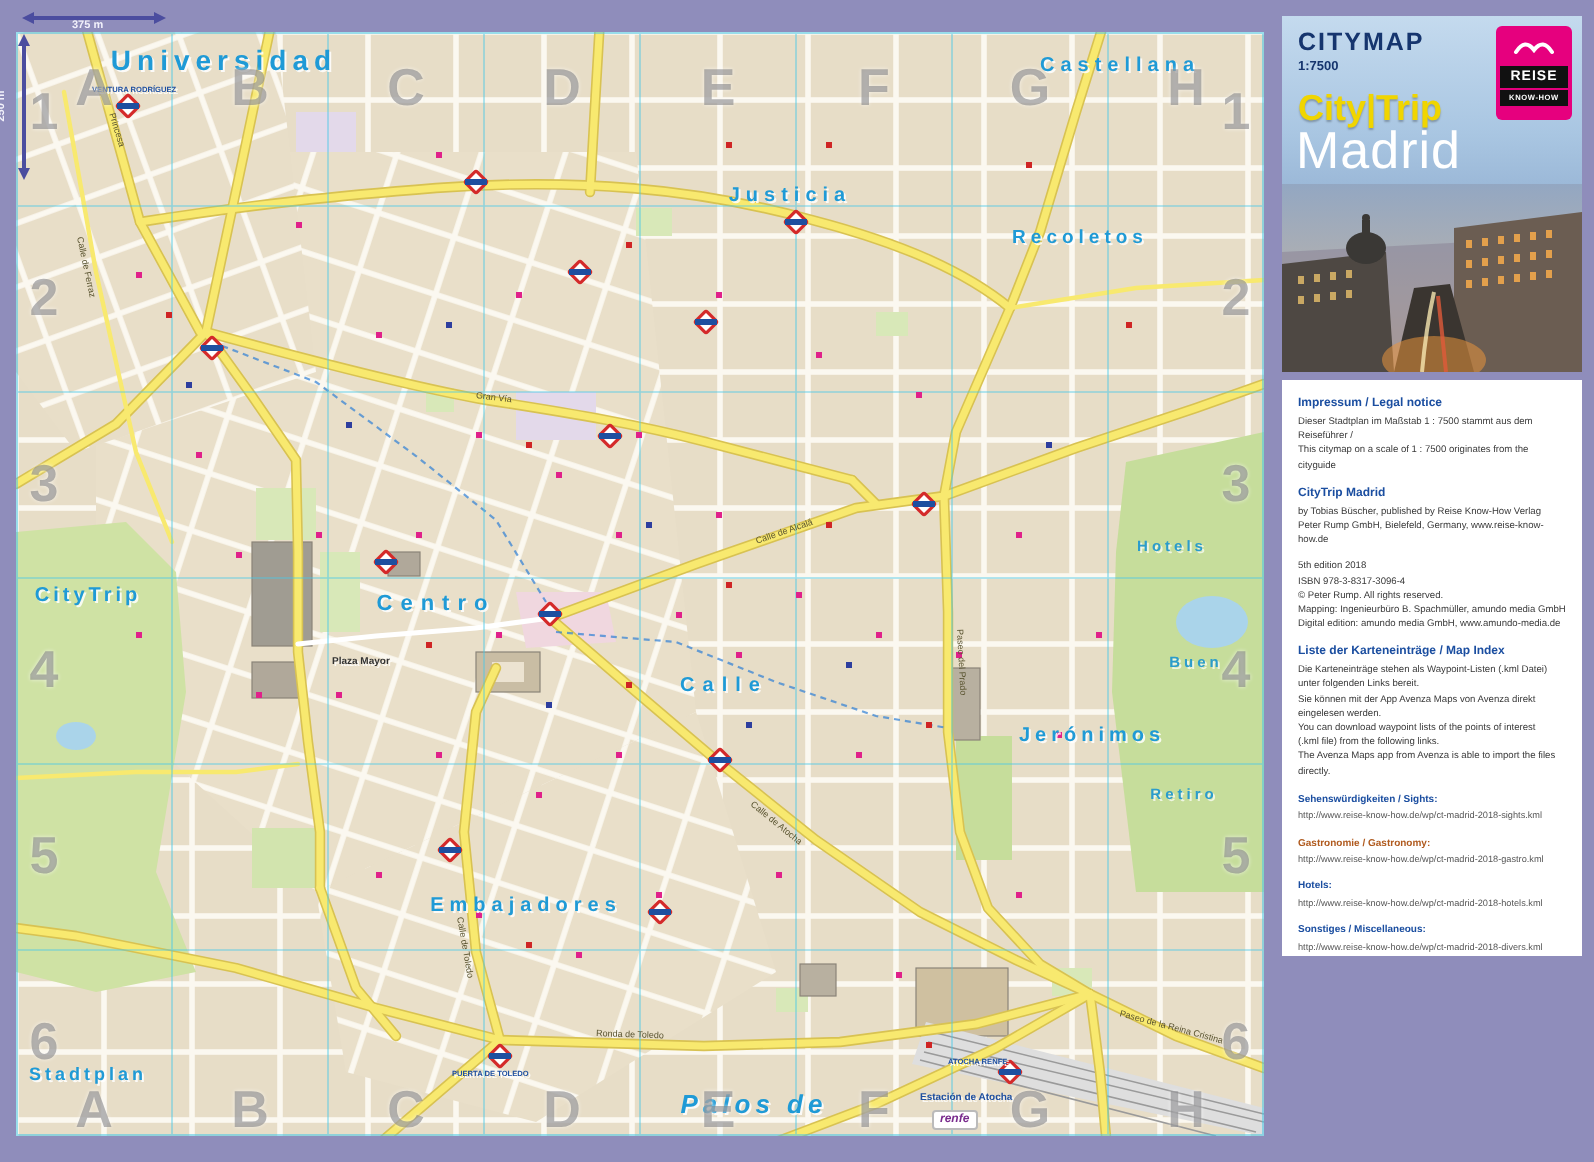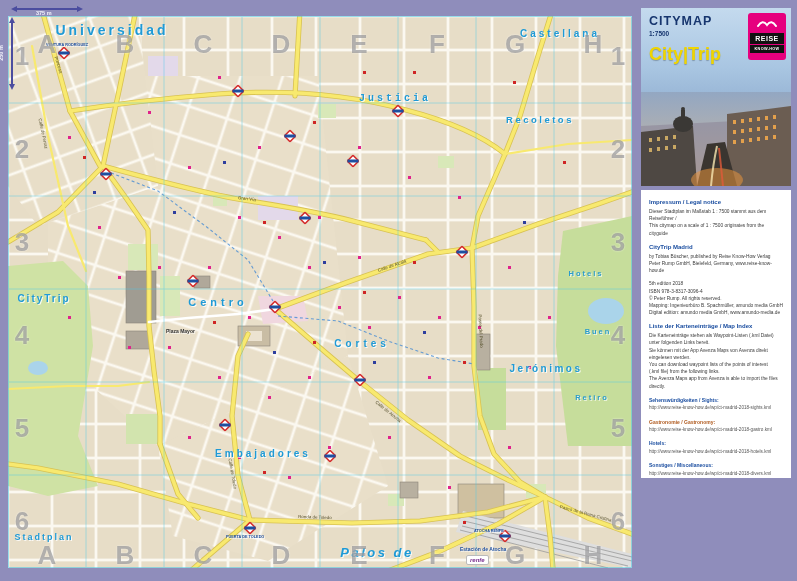--- a/index.html
+++ b/index.html
@@ -353,26 +353,26 @@
             <g transform="translate(497,520)">
               <rect x="-4" y="-4" width="8" height="8" rx="1" transform="rotate(45)" fill="#fff" stroke="#d42a2a" stroke-width="1.6"></rect>
               <rect x="-5.5" y="-1.5" width="11" height="3" fill="#1e4fa0"></rect>
             </g>
           </g>
       </g>
     </svg>
 
     
     <div class="district" style="left:104px;top:14px;font-size:14px;letter-spacing:3px;">Universidad</div>
-    <div class="district" style="left:387px;top:82px;font-size:10px;letter-spacing:3px;font-family:Liberation Mono, monospace;">Justicia</div>
+    <div class="district" style="left:387px;top:82px;font-size:10px;letter-spacing:3px;">Justicia</div>
     <div class="district" style="left:552px;top:17px;font-size:10px;letter-spacing:3px;">Castellana</div>
     <div class="district" style="left:532px;top:103px;font-size:9.5px;letter-spacing:2.5px;">Recoletos</div>
     <div class="district" style="left:36px;top:282px;font-size:10px;letter-spacing:2px;">CityTrip</div>
     <div class="district" style="left:210px;top:286px;font-size:11px;letter-spacing:4px;">Centro</div>
-    <div class="district" style="left:354px;top:327px;font-size:10px;letter-spacing:4px;">Cortes</div>
+    <div class="district" style="left:354px;top:327px;font-size:10px;letter-spacing:4px;">Calle</div>
     <div class="district" style="left:538px;top:352px;font-size:10px;letter-spacing:2.5px;">Jerónimos</div>
     <div class="district" style="left:255px;top:437px;font-size:10px;letter-spacing:3px;">Embajadores</div>
     <div class="district" style="left:36px;top:521px;font-size:9px;letter-spacing:2px;">Stadtplan</div>
     <div class="district" style="left:369px;top:536px;font-size:13px;letter-spacing:2.5px;font-style:italic;">Palos de</div>
 
     
     <div class="parklabel" style="left:578px;top:257px;">Hotels</div>
     <div class="parklabel" style="left:590px;top:315px;">Buen</div>
     <div class="parklabel" style="left:584px;top:381px;">Retiro</div>
 
@@ -438,20 +438,21 @@
     <div class="scale-arrow" style="left:11px;top:22px;width:1.5px;height:62px;"></div>
     <div class="arrowhead" style="left:8.5px;top:17px;border-left:3.2px solid transparent;border-right:3.2px solid transparent;border-bottom:6px solid #4b4d9f;"></div>
     <div class="arrowhead" style="left:8.5px;top:84px;border-left:3.2px solid transparent;border-right:3.2px solid transparent;border-top:6px solid #4b4d9f;"></div>
     <div class="scale-label" style="left:-7px;top:50px;transform:rotate(-90deg);">250 m</div>
   </div>
 
   <div id="sb-header">
     <div id="sb-kicker">CITYMAP</div>
     <div id="sb-scale">1:7500</div>
     <div id="sb-series">City|Trip</div>
+    <div id="sb-city">Madrid</div>
     <div id="rkh-logo">
       <div id="rkh-bird">
         <svg width="22" height="12" viewBox="0 0 22 12">
             <path d="M2,9 Q6.5,2 11,8 Q15.5,2 20,9" fill="none" stroke="#fff" stroke-width="2" stroke-linecap="round"></path>
           </svg>
       </div>
       <div class="rkh-band" id="rkh-line1">REISE</div>
       <div class="rkh-band" id="rkh-line2">KNOW-HOW</div>
     </div>
   </div>

